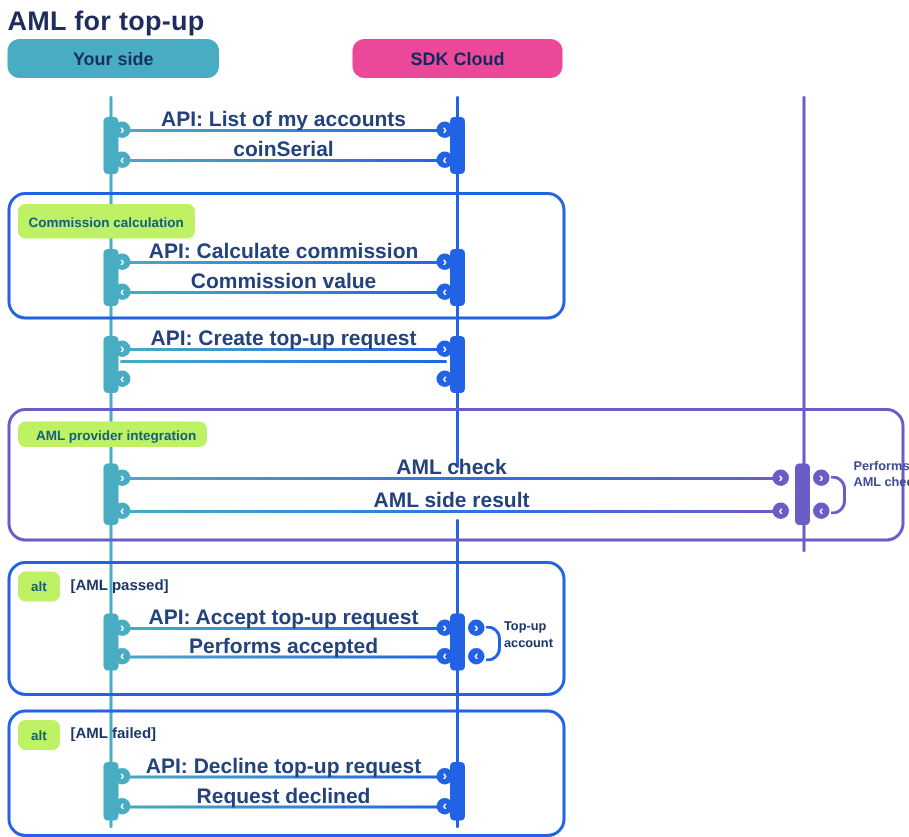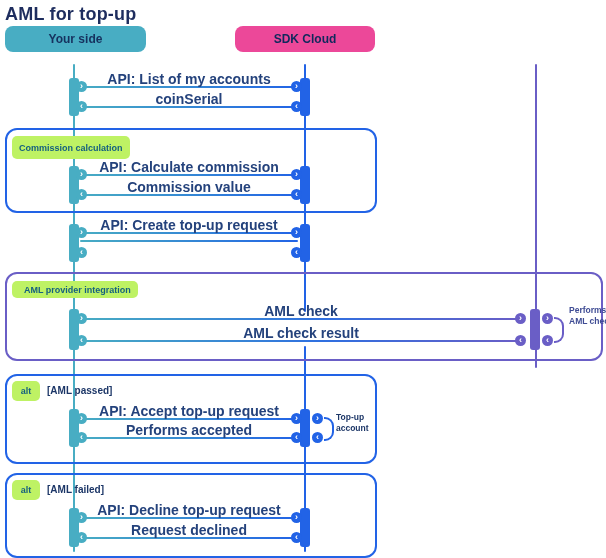--- a/index.html
+++ b/index.html
@@ -131,21 +131,21 @@
     <span class="ep r blue">‹</span>
   </div>
 
   <div class="msg" style="left:80px;top:305px;width:442px;">
     <div class="lbl">AML check</div>
     <div class="line g-tp"></div>
     <span class="ep l teal">›</span>
     <span class="ep r purple">›</span>
   </div>
   <div class="msg" style="left:80px;top:327px;width:442px;">
-    <div class="lbl">AML check result</div>
+    <div class="lbl">AML side result</div>
     <div class="line g-tp"></div>
     <span class="ep l teal">‹</span>
     <span class="ep r purple">‹</span>
   </div>
 
   <div class="msg" style="left:80px;top:405px;width:218px;">
     <div class="lbl">API: Accept top-up request</div>
     <div class="line g-tb"></div>
     <span class="ep l teal">›</span>
     <span class="ep r blue">›</span>

